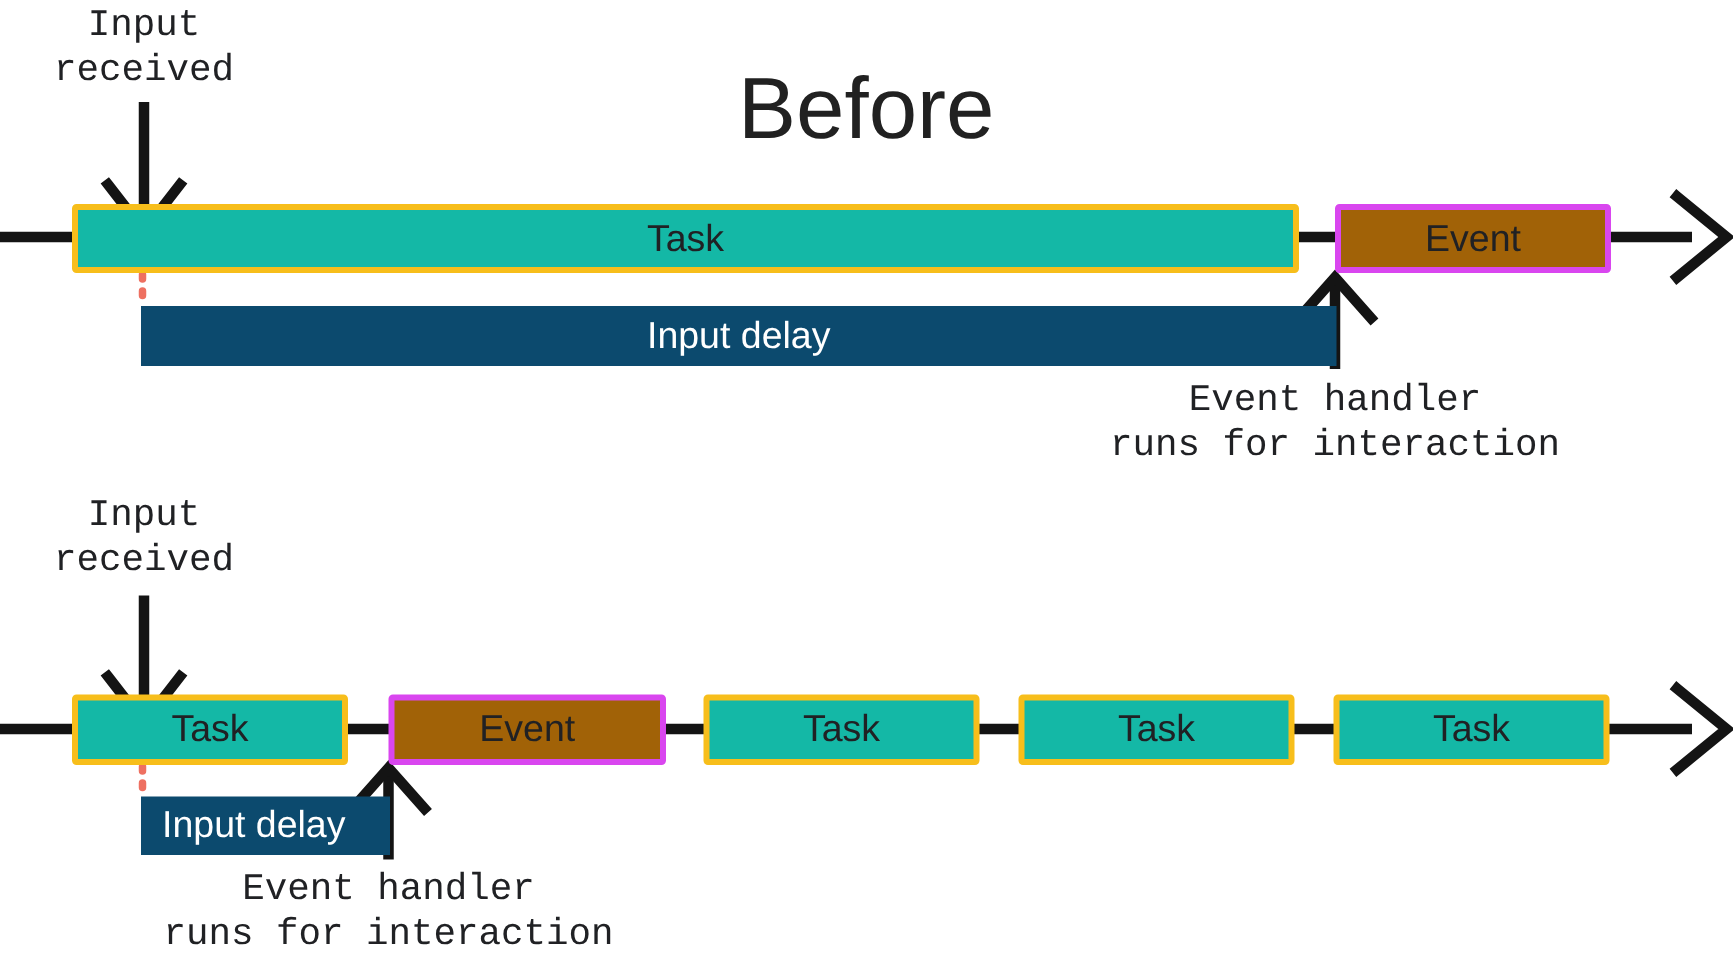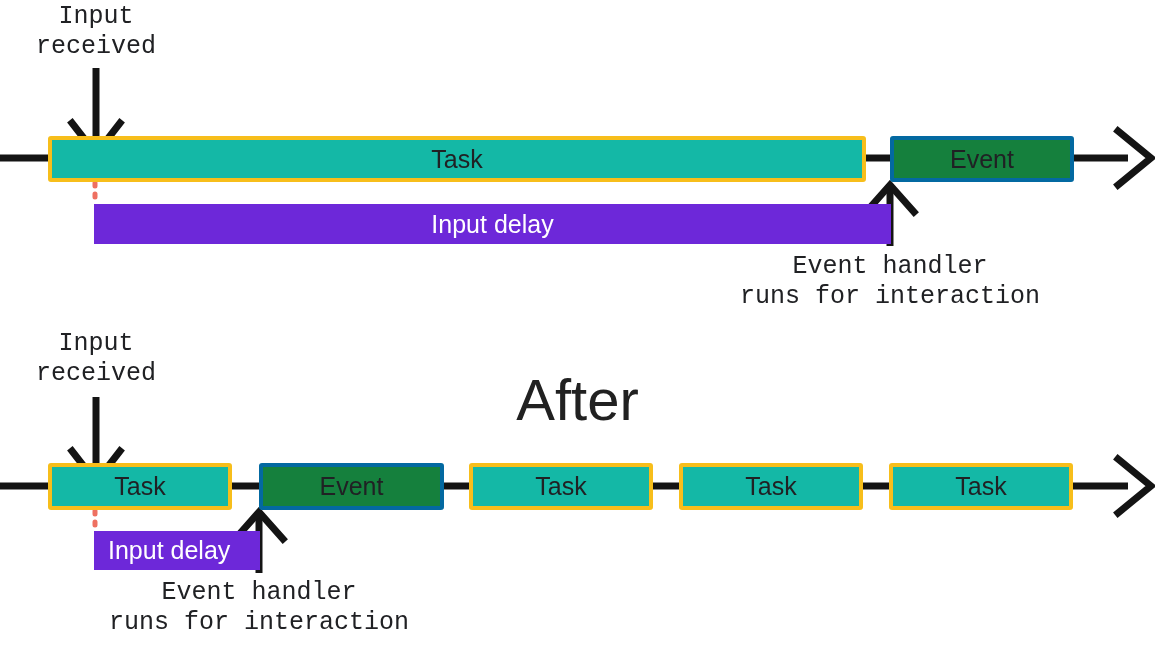--- a/index.html
+++ b/index.html
@@ -68,27 +68,27 @@
   .box {
     position: absolute;
     box-sizing: border-box;
   }
   .box.task {
     background: #14b8a6;
     border: 4px solid #F7BE1B;
     border-radius: 3px;
   }
   .box.event {
-    background: #15803d;
-    border: 4px solid #0369a1;
+    background: #a16207;
+    border: 4px solid #d946ef;
     border-radius: 3px;
     padding-left: 17px;
   }
   .box.delay {
-    background: #6d28d9;
+    background: #0c4a6e;
     border: none;
   }
   .bar-label.delay-left {
     justify-content: flex-start;
     padding-left: 14px;
   }
 </style>
 </head>
 <body>
 
@@ -143,20 +143,21 @@
     <g>
       <line x1="95" y1="511" x2="95" y2="532" stroke="#EE7061" stroke-width="5" stroke-dasharray="3 8" stroke-linecap="round"></line>
     </g>
 
     <g>
       <line x1="259" y1="573" x2="259" y2="511" stroke="#141414" stroke-width="7"></line>
       <polyline points="235,539 259,512 283,539" fill="none" stroke="#141414" stroke-width="7" stroke-linecap="square" stroke-linejoin="miter"></polyline>
     </g>
   </svg>
 
+  <div class="section-title abs" style="left:350px; top:44px; width:455px;">Before</div>
 
   <div class="anno abs" style="left:0px; top:2px; width:192px;">
     <div>Input</div>
     <div>received</div>
   </div>
 
   <div class="box task" style="left:48px; top:136px; width:818px; height:46px;">
     <span class="bar-label task">Task</span>
   </div>
 
@@ -166,21 +167,20 @@
 
   <div class="box delay" style="left:94px; top:204px; width:797px; height:40px;">
     <span class="bar-label delay">Input delay</span>
   </div>
 
   <div class="anno abs" style="left:690px; top:252px; width:400px;">
     <div>Event handler</div>
     <div>runs for interaction</div>
   </div>
 
-  <div class="section-title abs" style="left:350px; top:371px; width:455px;">After</div>
 
   <div class="anno abs" style="left:0px; top:329px; width:192px;">
     <div>Input</div>
     <div>received</div>
   </div>
 
   <div class="box task" style="left:48px; top:463px; width:184px; height:47px;">
     <span class="bar-label task">Task</span>
   </div>
 

